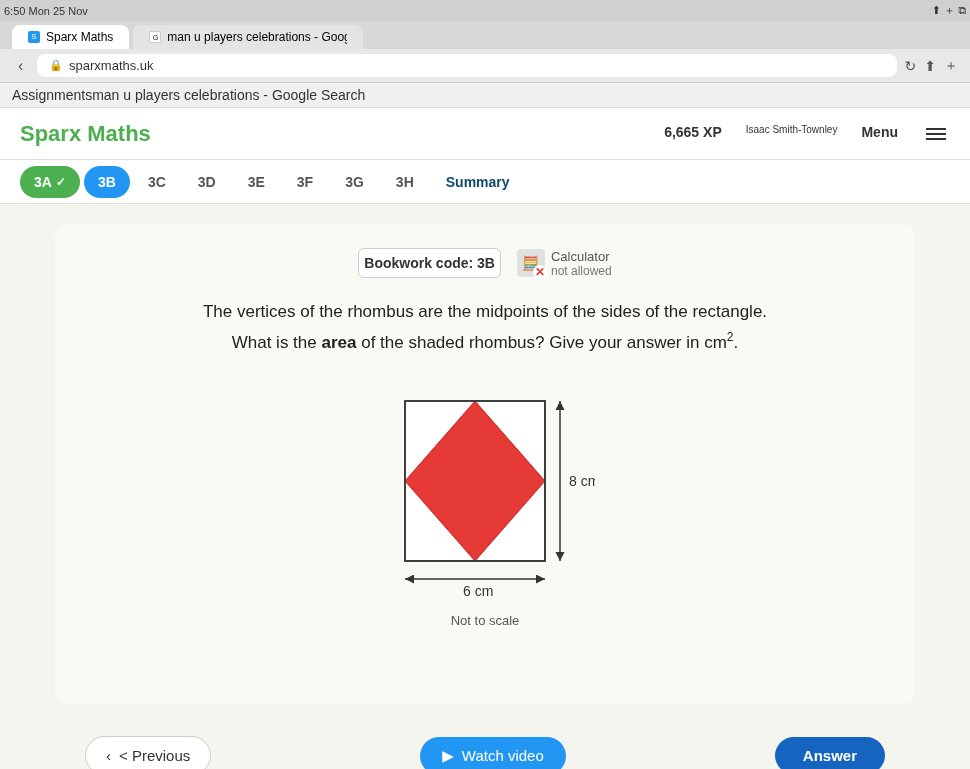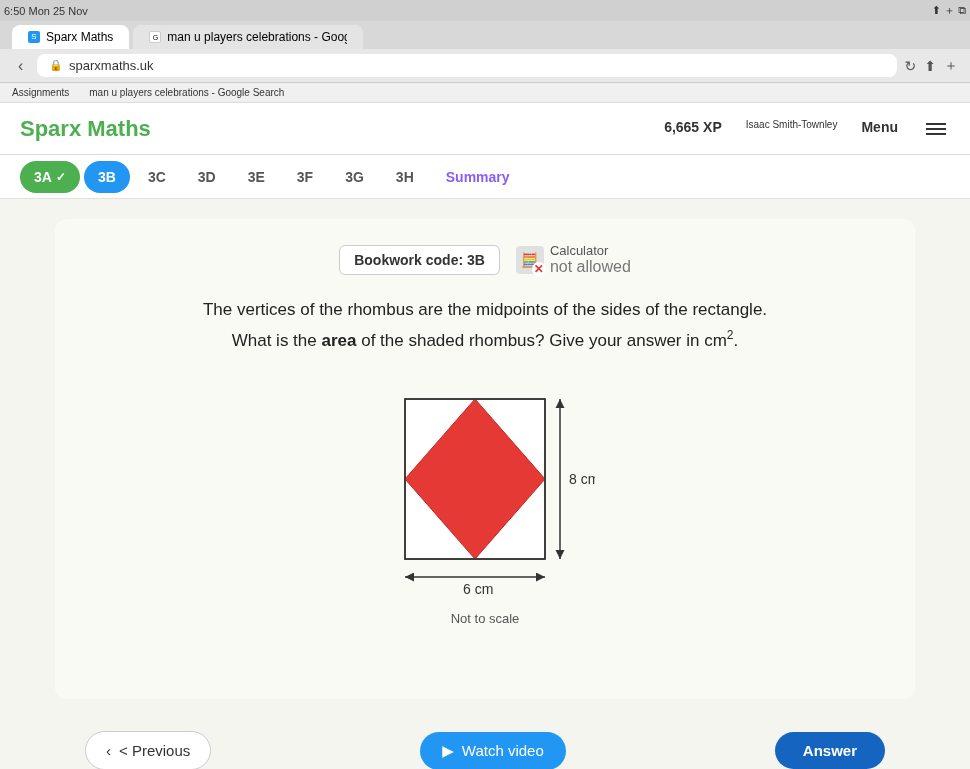--- a/index.html
+++ b/index.html
@@ -110,21 +110,21 @@
     .tab-item.active {
       background: #2196F3;
       color: white;
     }
     .tab-item.inactive {
       background: none;
       color: #555;
     }
     .tab-item.summary {
       background: none;
-      color: #8b5cf6;
+      color: #0c4a6e;
     }
     .checkmark { font-size: 12px; }
 
     
     .main-content {
       padding: 20px 30px;
       display: flex;
       flex-direction: column;
       align-items: center;
     }
@@ -141,21 +141,21 @@
       display: flex;
       align-items: center;
       justify-content: center;
       gap: 16px;
       margin-bottom: 20px;
     }
     .bookwork-badge {
       background: white;
       border: 1px solid #ccc;
       border-radius: 6px;
-      padding: 6px 14px;
+      padding: 6px 5px;
       font-size: 14px;
       font-weight: 600;
       color: #333;
     }
     .calculator-info {
       display: flex;
       align-items: center;
       gap: 6px;
       font-size: 13px;
       color: #555;
@@ -277,21 +277,21 @@
     <button class="nav-btn" style="font-size:16px;background:none;border:none;cursor:pointer;color:#555;">‹</button>
     <div class="address-bar">
       <span class="lock-icon">🔒</span>
       <span>sparxmaths.uk</span>
     </div>
     <span style="font-size:14px;cursor:pointer;color:#555;">↻</span>
     <span style="font-size:14px;cursor:pointer;color:#555;">⬆</span>
     <span style="font-size:14px;cursor:pointer;color:#555;">＋</span>
   </div>
 
-  <div style="display:flex; align-items:center; background:#f0f0f0; padding:4px 12px; gap:20px; font-size:10px; color:#333; border-bottom:1px solid #ddd;">
+  <div style="display:flex; align-items:center; background:#f0f0f0; padding:4px 12px; font-size:14px; color:#333; border-bottom:1px solid #ddd;">
     <span style="color:#333; cursor:pointer; display:flex; align-items:center; gap:4px;">Assignments</span>
     <span style="cursor:pointer; color:#333; overflow:hidden; white-space:nowrap; max-width:280px;">man u players celebrations - Google Search</span>
   </div>
 </div>
 
 <div class="app-container">
 
   <div class="app-header">
     <div class="app-logo">
       <span>Sparx Maths</span>
@@ -344,21 +344,21 @@
 
       <div class="bookwork-row">
         <div class="bookwork-badge">Bookwork code: 3B</div>
         <div class="calculator-info">
           <div class="calc-icon">
             <span>🧮</span>
             <span class="calc-x">✕</span>
           </div>
           <div>
             <div>Calculator</div>
-            <div style="font-size:16px;color:#777;">not allowed</div>
+            <div style="font-size:12px;color:#777;">not allowed</div>
           </div>
         </div>
       </div>
 
       <div class="question-text">
         <div>The vertices of the rhombus are the midpoints of the sides of the rectangle.</div>
         <div>
           What is the <strong>area</strong> of the shaded rhombus? Give your answer in cm<sup class="superscript">2</sup>.
         </div>
       </div>

